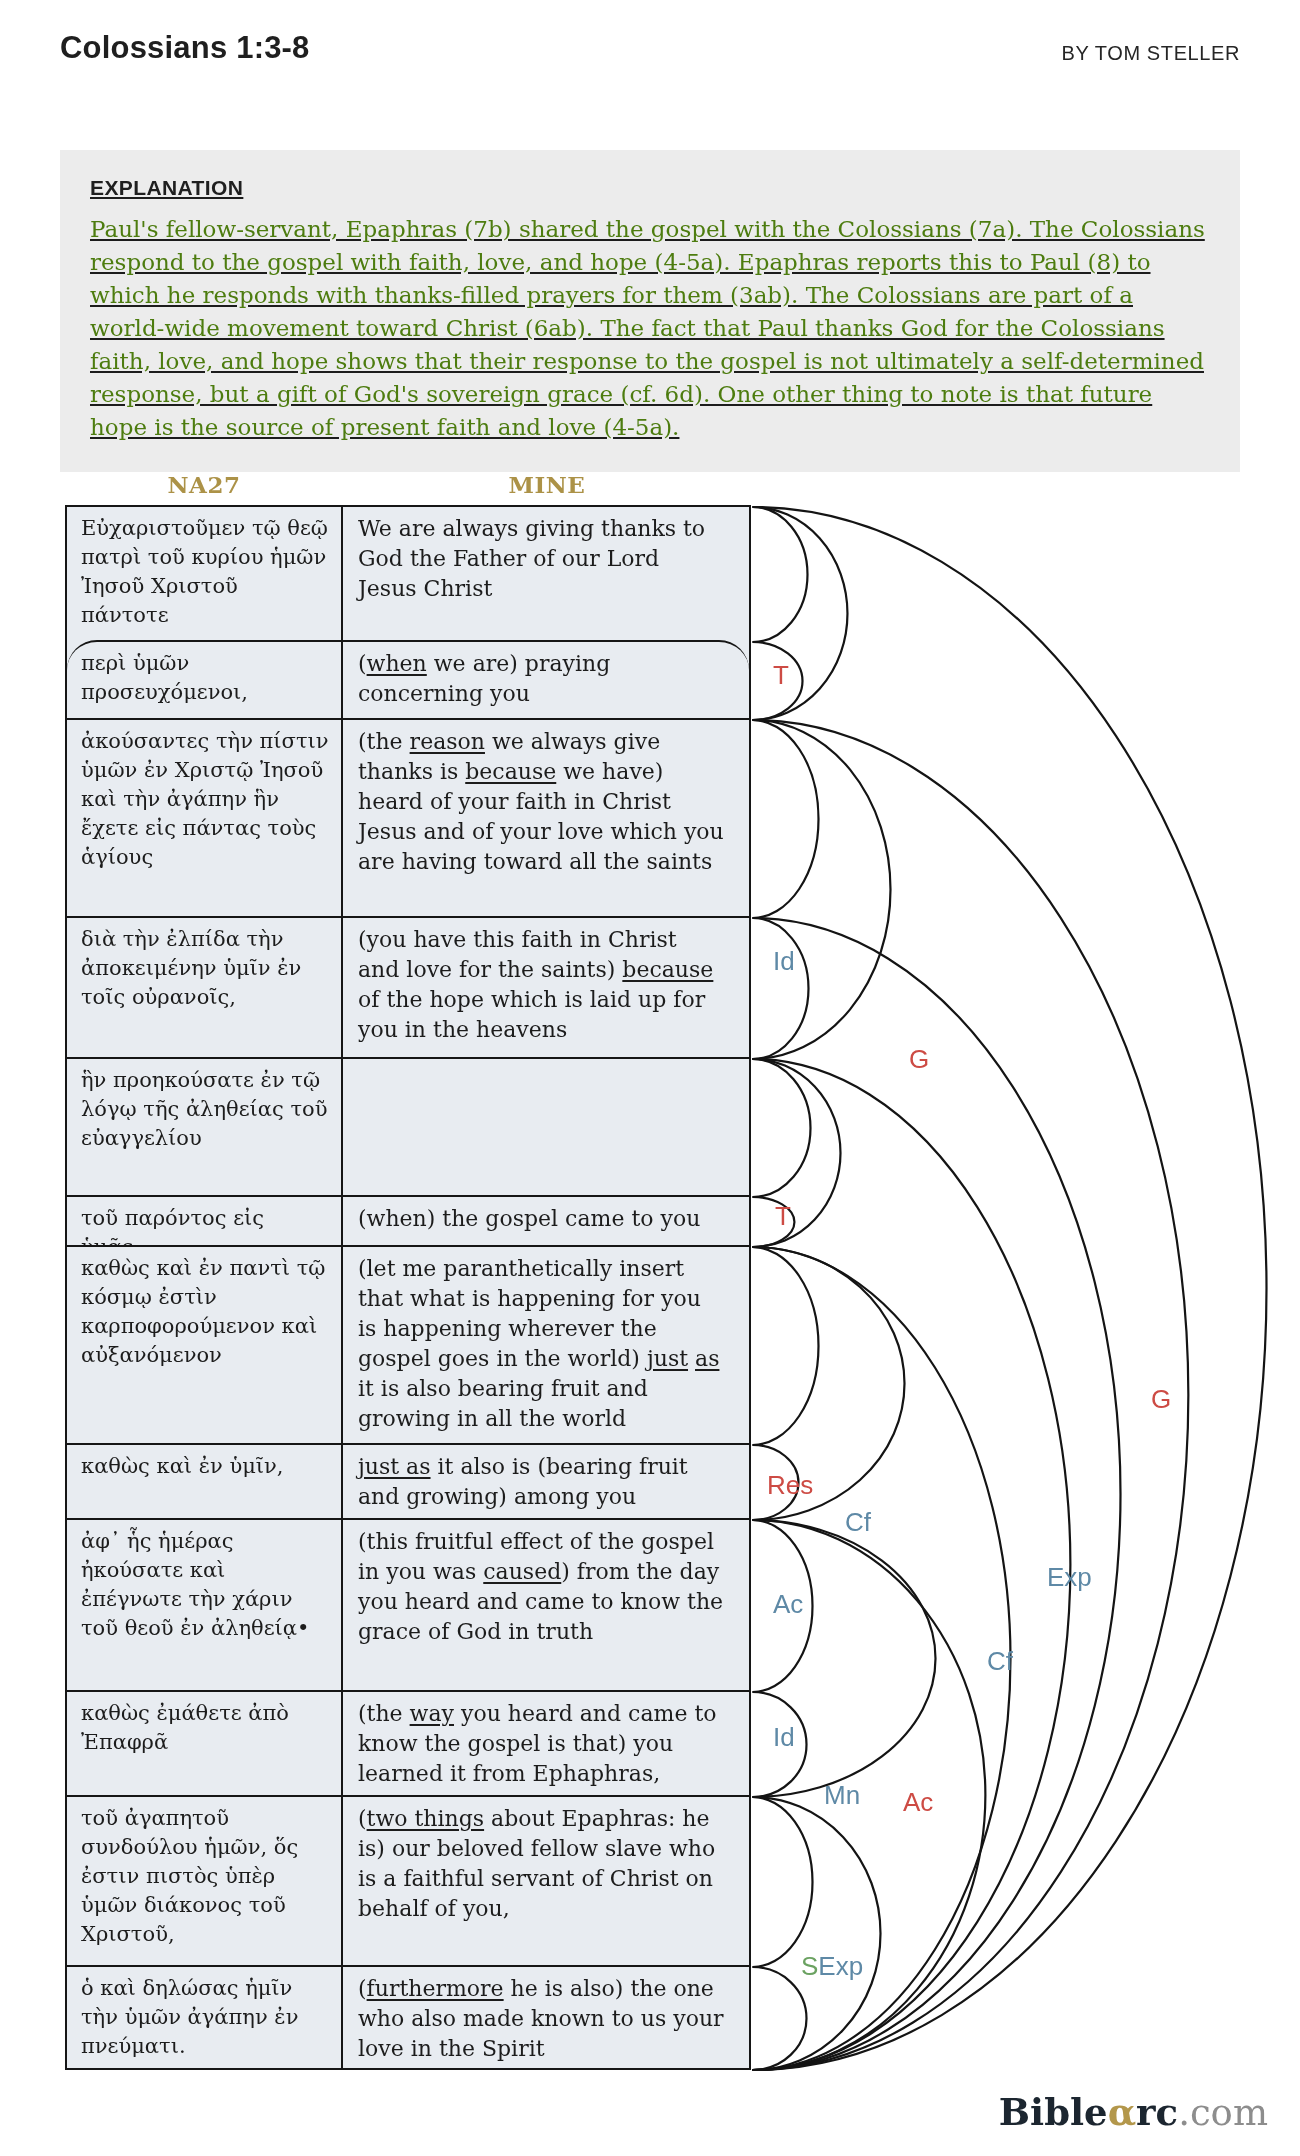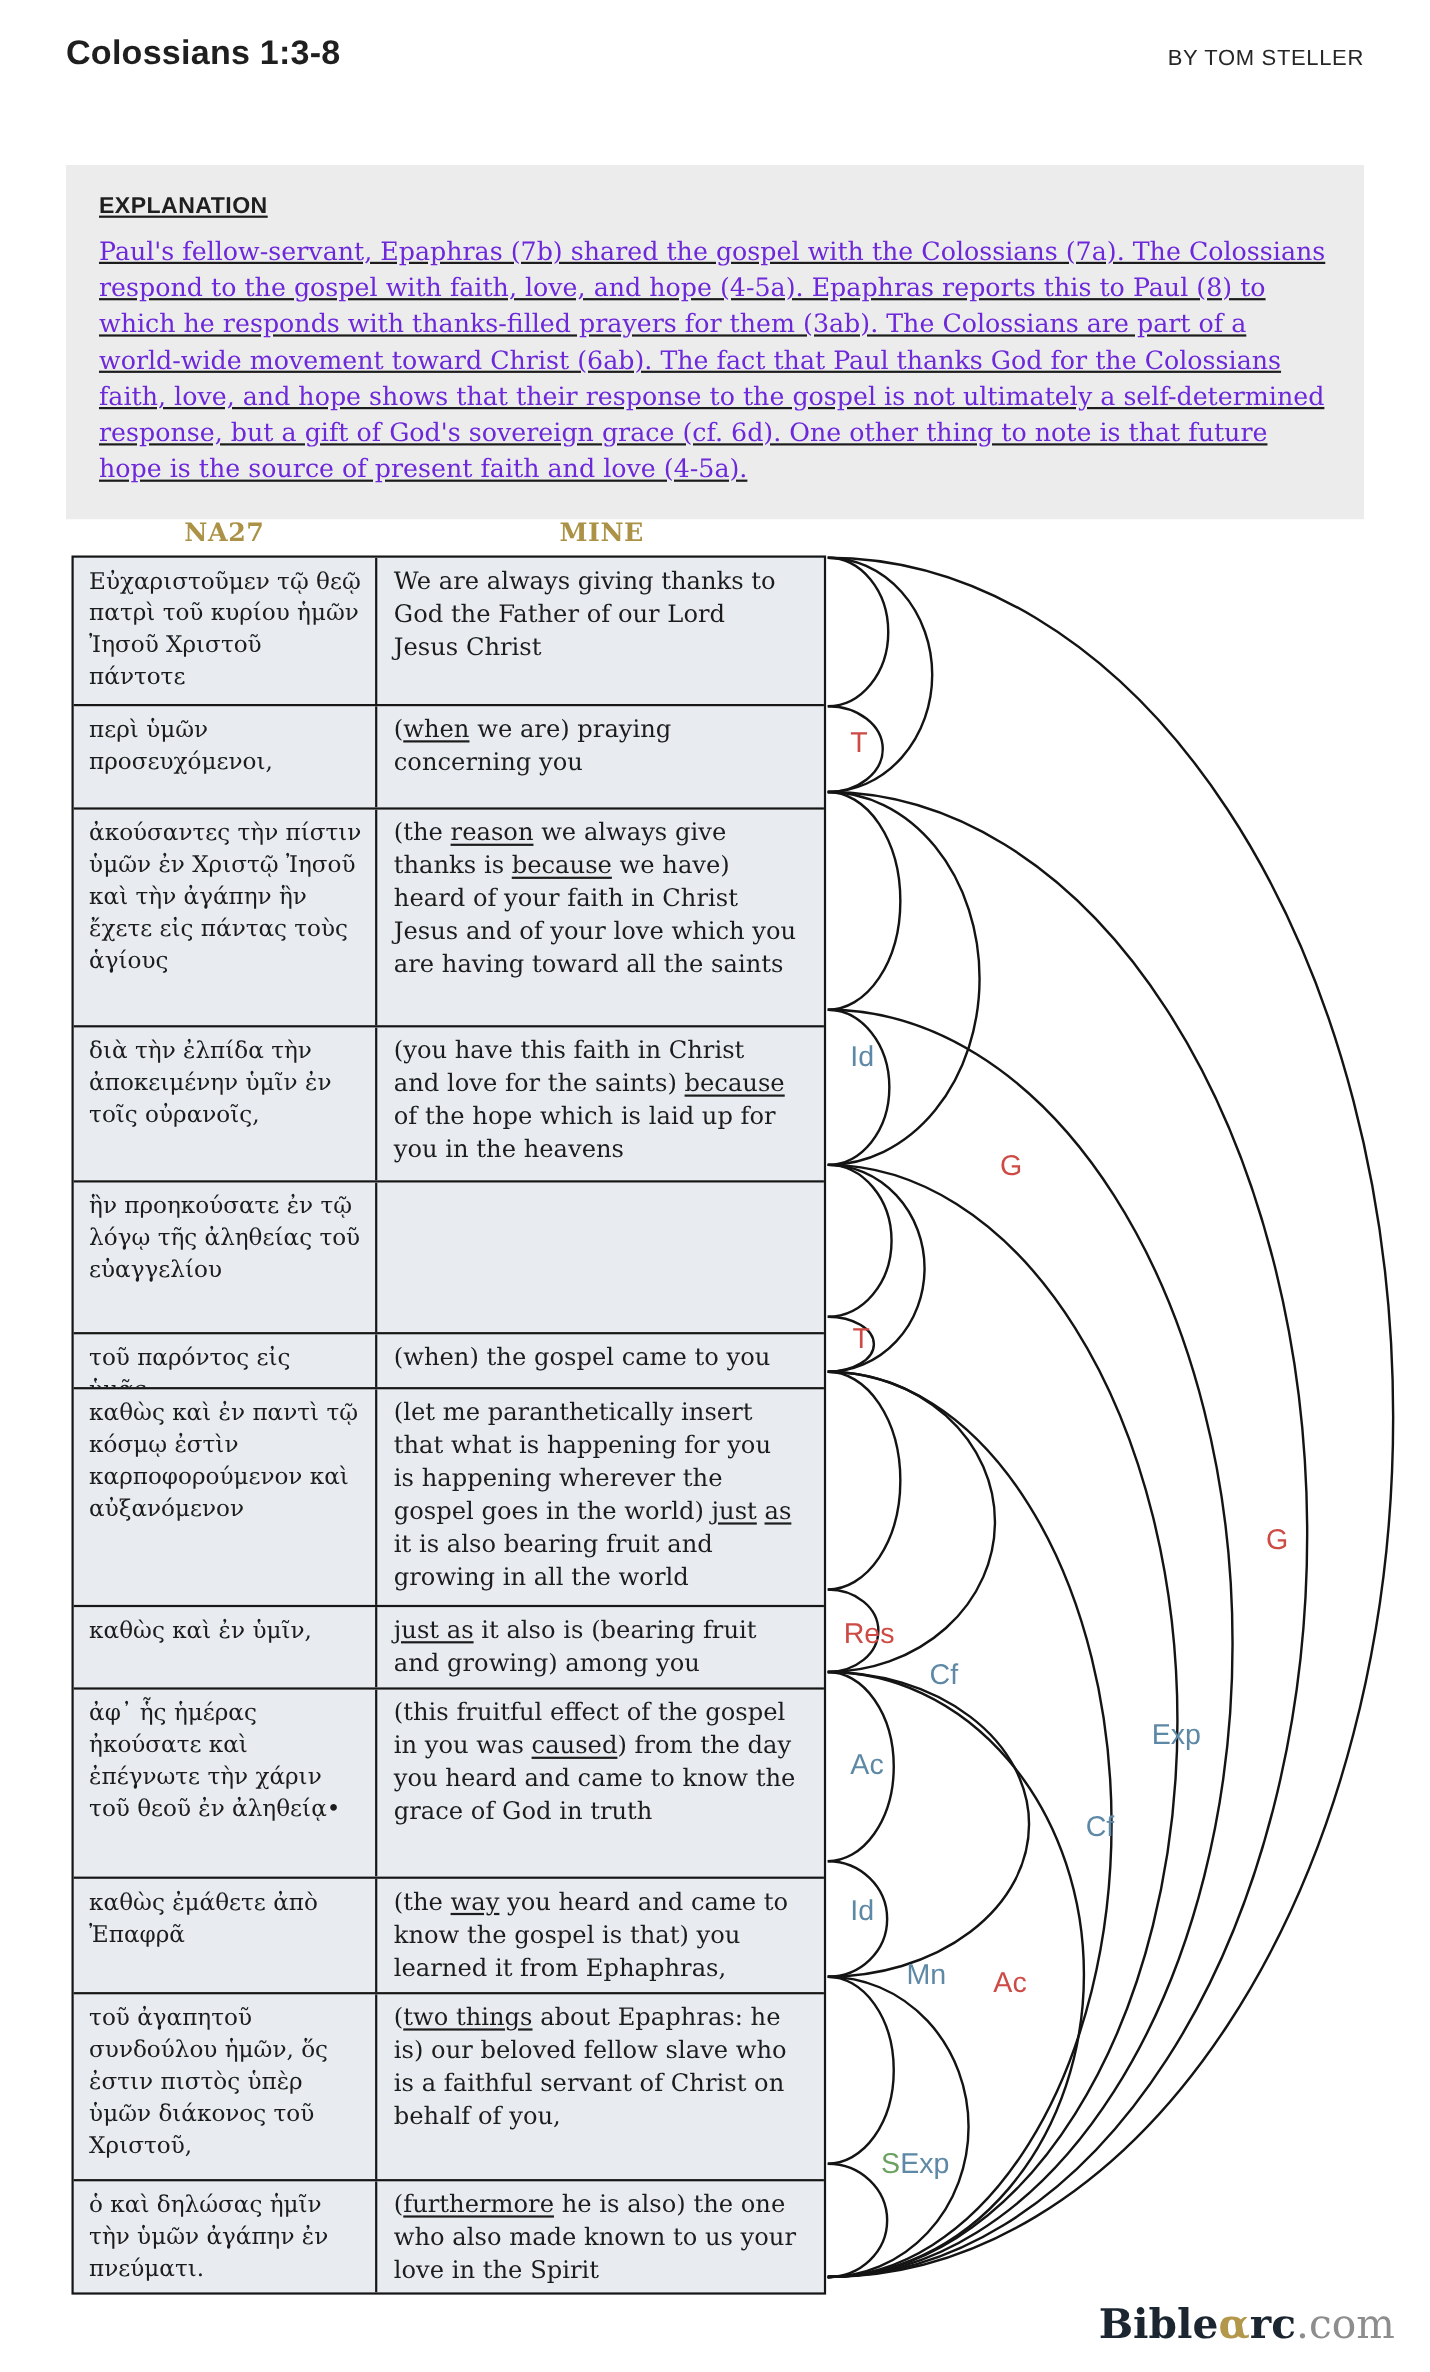--- a/index.html
+++ b/index.html
@@ -21,21 +21,21 @@
   .explanation {
     position:absolute; left:60px; top:150px; width:1180px;
     background:#ececec; padding:26px 30px 28px 30px;text-decoration:underline;
   }
   .explanation h2 {
     font-size:21px; font-weight:bold; color:#1f1f1f; letter-spacing:0.4px;
     margin-bottom:13px;
   }
   .explanation p {
     font-family:"DejaVu Serif","Liberation Serif",serif;
-    font-size:23px; line-height:33px; color:#6d28d9;
+    font-size:23px; line-height:33px; color:#4d7c0f;
   }
   
   .colhead {
     position:absolute; top:471px; text-align:center;
     font-family:"DejaVu Serif","Liberation Serif",serif;
     font-size:23px; font-weight:bold; color:var(--gold); letter-spacing:0.5px;
   }
   #hdr1 { left:65px; width:278px; }
   #hdr2 { left:343px; width:408px; }
   
@@ -86,21 +86,21 @@
   </section>
 
   <span class="colhead" id="hdr1">NA27</span>
   <span class="colhead" id="hdr2">MINE</span>
 
   <div class="verse-table" id="verseTable">
       <div class="vrow" style="height: 133px;">
         <div class="cell greek">Εὐχαριστοῦμεν τῷ θεῷ πατρὶ τοῦ κυρίου ἡμῶν Ἰησοῦ Χριστοῦ πάντοτε</div>
         <div class="cell english">We are always giving thanks to God the Father of our Lord Jesus Christ</div>
       </div>
-      <div class="vrow" style="height: 94px;">
+      <div class="vrow" style="height: 78px; border-radius: 30px;">
         <div class="cell greek">περὶ ὑμῶν προσευχόμενοι,</div>
         <div class="cell english">(<u>when</u> we are) praying concerning you</div>
       </div>
       <div class="vrow" style="height: 198px;">
         <div class="cell greek">ἀκούσαντες τὴν πίστιν ὑμῶν ἐν Χριστῷ Ἰησοῦ καὶ τὴν ἀγάπην ἣν ἔχετε εἰς πάντας τοὺς ἁγίους</div>
         <div class="cell english">(the <u>reason</u> we always give thanks is <u>because</u> we have) heard of your faith in Christ Jesus and of your love which you are having toward all the saints</div>
       </div>
       <div class="vrow" style="height: 141px;">
         <div class="cell greek">διὰ τὴν ἐλπίδα τὴν ἀποκειμένην ὑμῖν ἐν τοῖς οὐρανοῖς,</div>
         <div class="cell english">(you have this faith in Christ and love for the saints) <u>because</u> of the hope which is laid up for you in the heavens</div>

